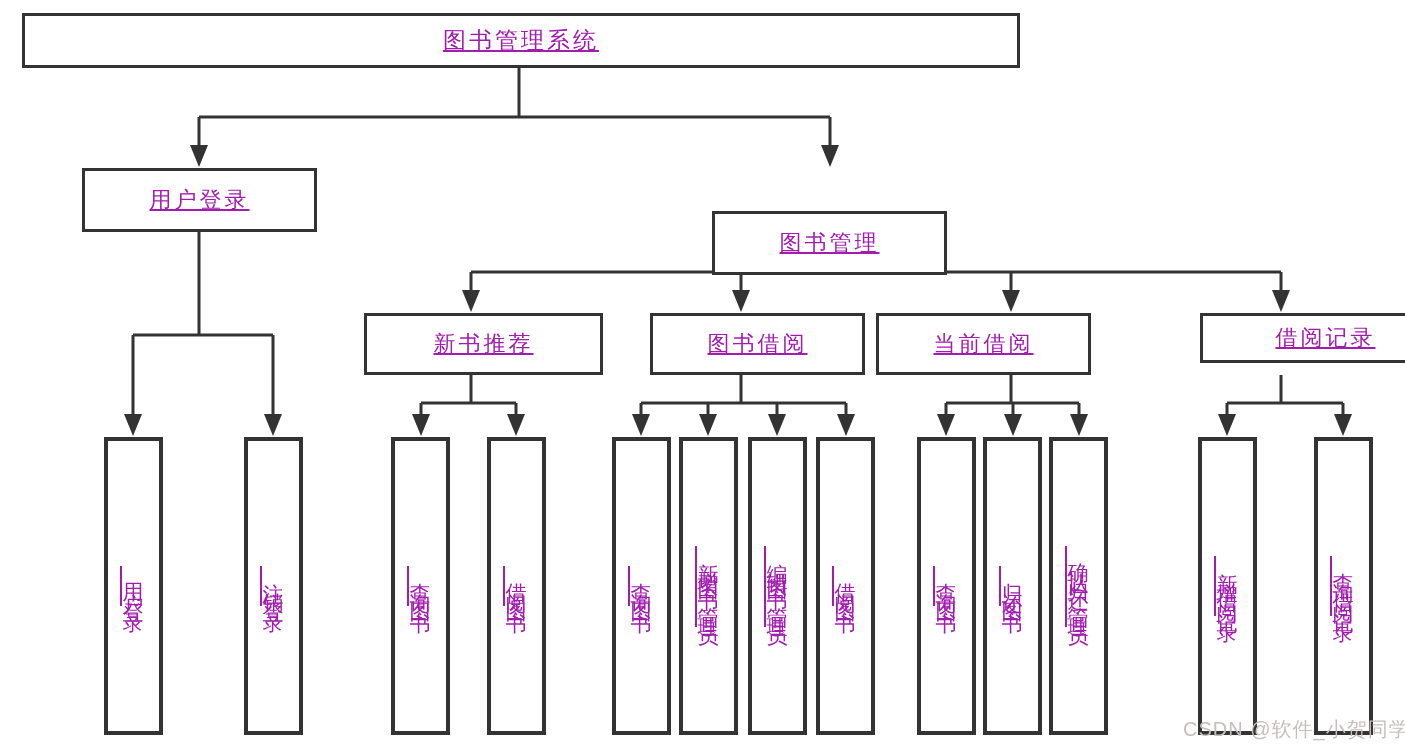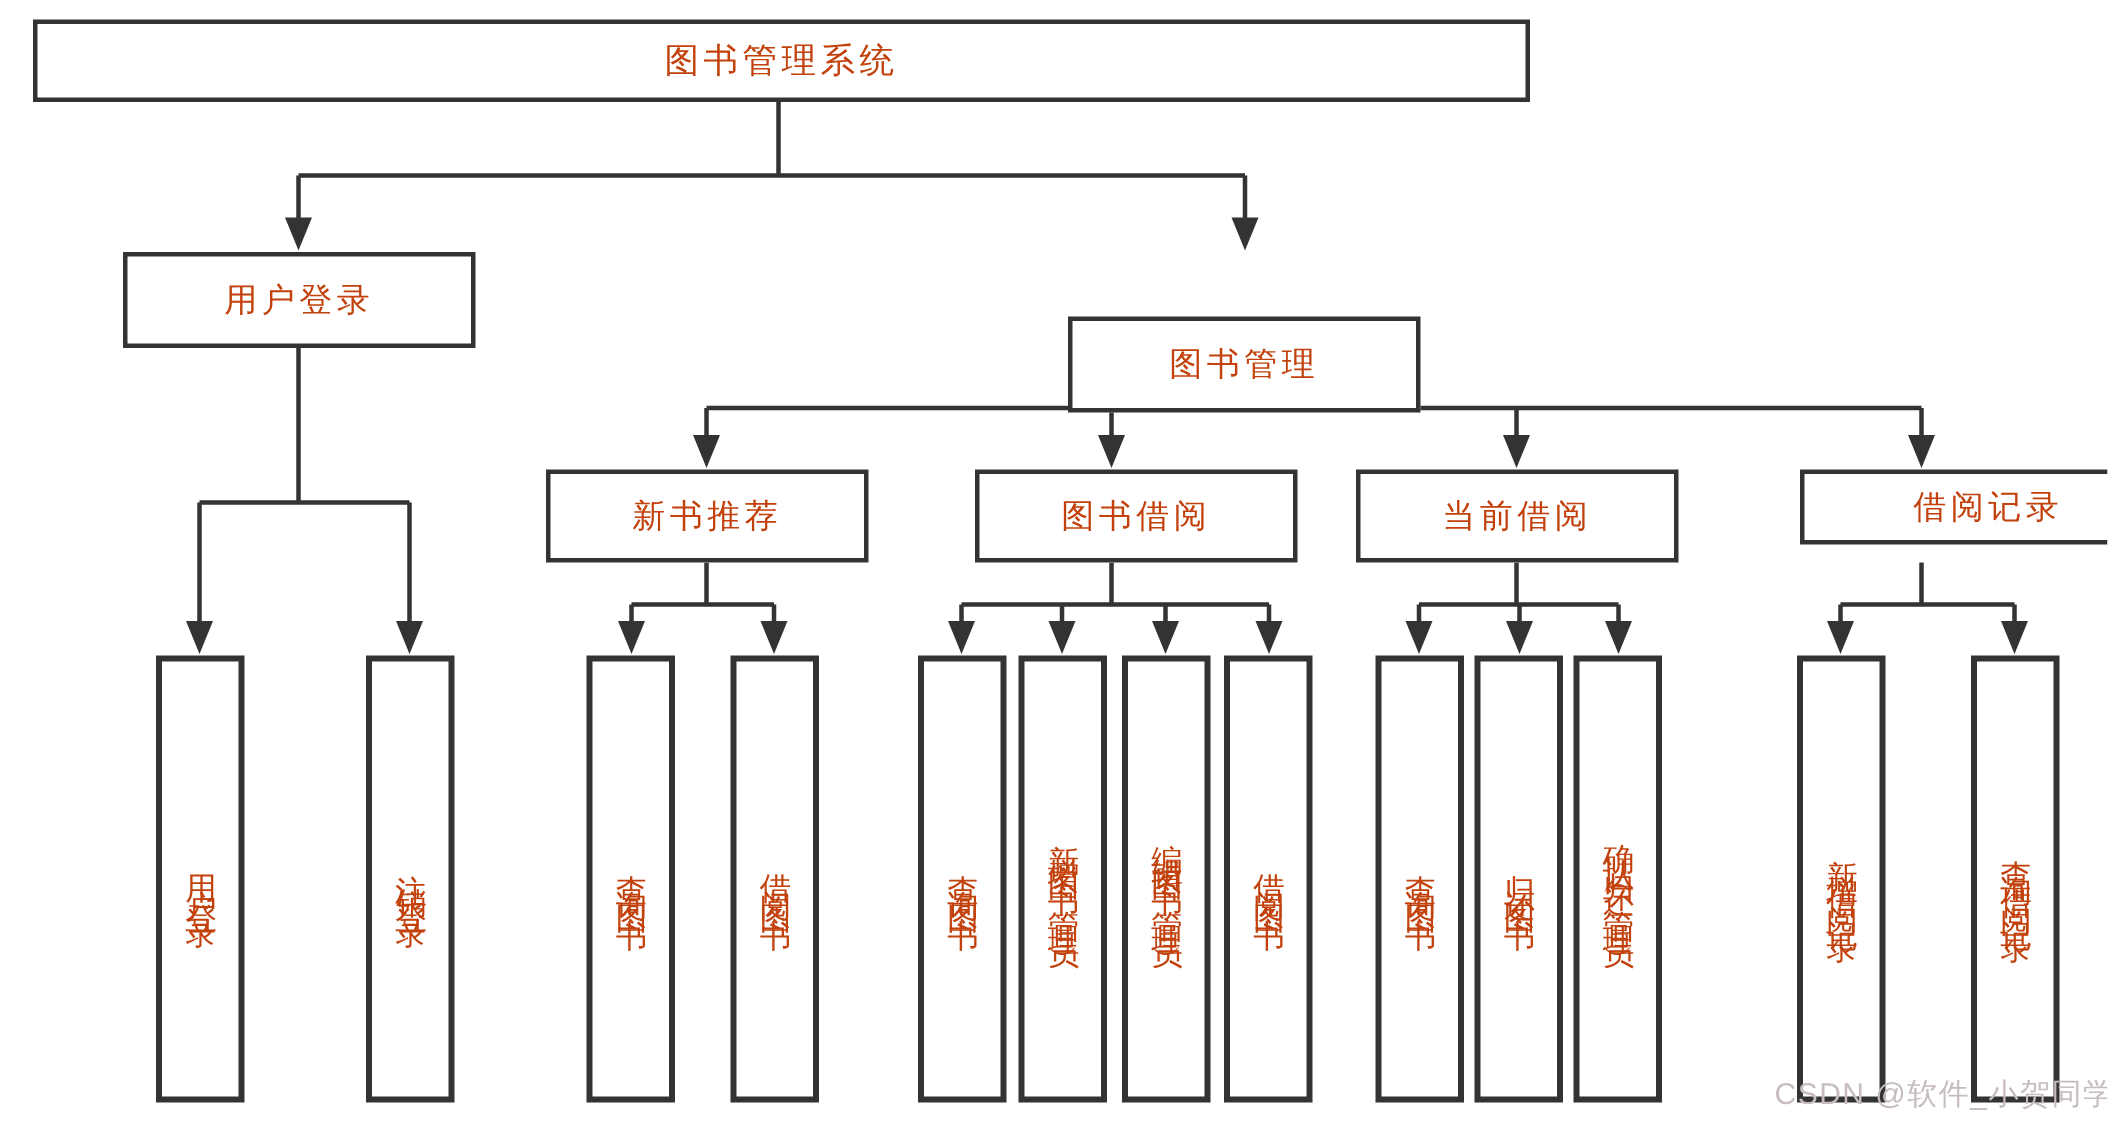--- a/index.html
+++ b/index.html
@@ -12,32 +12,33 @@
     overflow: hidden;
   }
   .box {
     position: absolute;
     box-sizing: border-box;
     border: 3px solid #333333;
     background: #ffffff;
     display: flex;
     align-items: center;
     justify-content: center;
-    color: #c2410c;
+    color: #a21caf;
     font-size: 22px;
     letter-spacing: 3px;
     white-space: nowrap;
     z-index: 2;
+    text-decoration: underline;
   }
   .lvl1 { left: 22px;  top: 13px;  width: 998px; height: 55px; font-size: 23px; }
   .lvl2-a { left: 82px;  top: 168px; width: 235px; height: 64px; }
   .lvl2-b { left: 712px; top: 168px; width: 235px; height: 64px; margin-top: 43px; }
-  .lvl3-a { left: 364px;  top: 313px; width: 215px; height: 62px; }
+  .lvl3-a { left: 364px;  top: 313px; width: 239px; height: 62px; }
   .lvl3-b { left: 634px;  top: 313px; width: 215px; height: 62px; margin-left: 16px; }
-  .lvl3-c { left: 904px;  top: 313px; width: 215px; height: 62px; }
+  .lvl3-c { left: 876px;  top: 313px; width: 215px; height: 62px; }
   .lvl3-d { left: 1200px; top: 313px; width: 214px; height: 50px; padding-left: 37px; }
   .leaf {
     top: 437px;
     width: 59px;
     height: 298px;
     border-width: 4px;
     writing-mode: vertical-rl;
     font-size: 21px;
     letter-spacing: 10px;
     line-height: 1;

